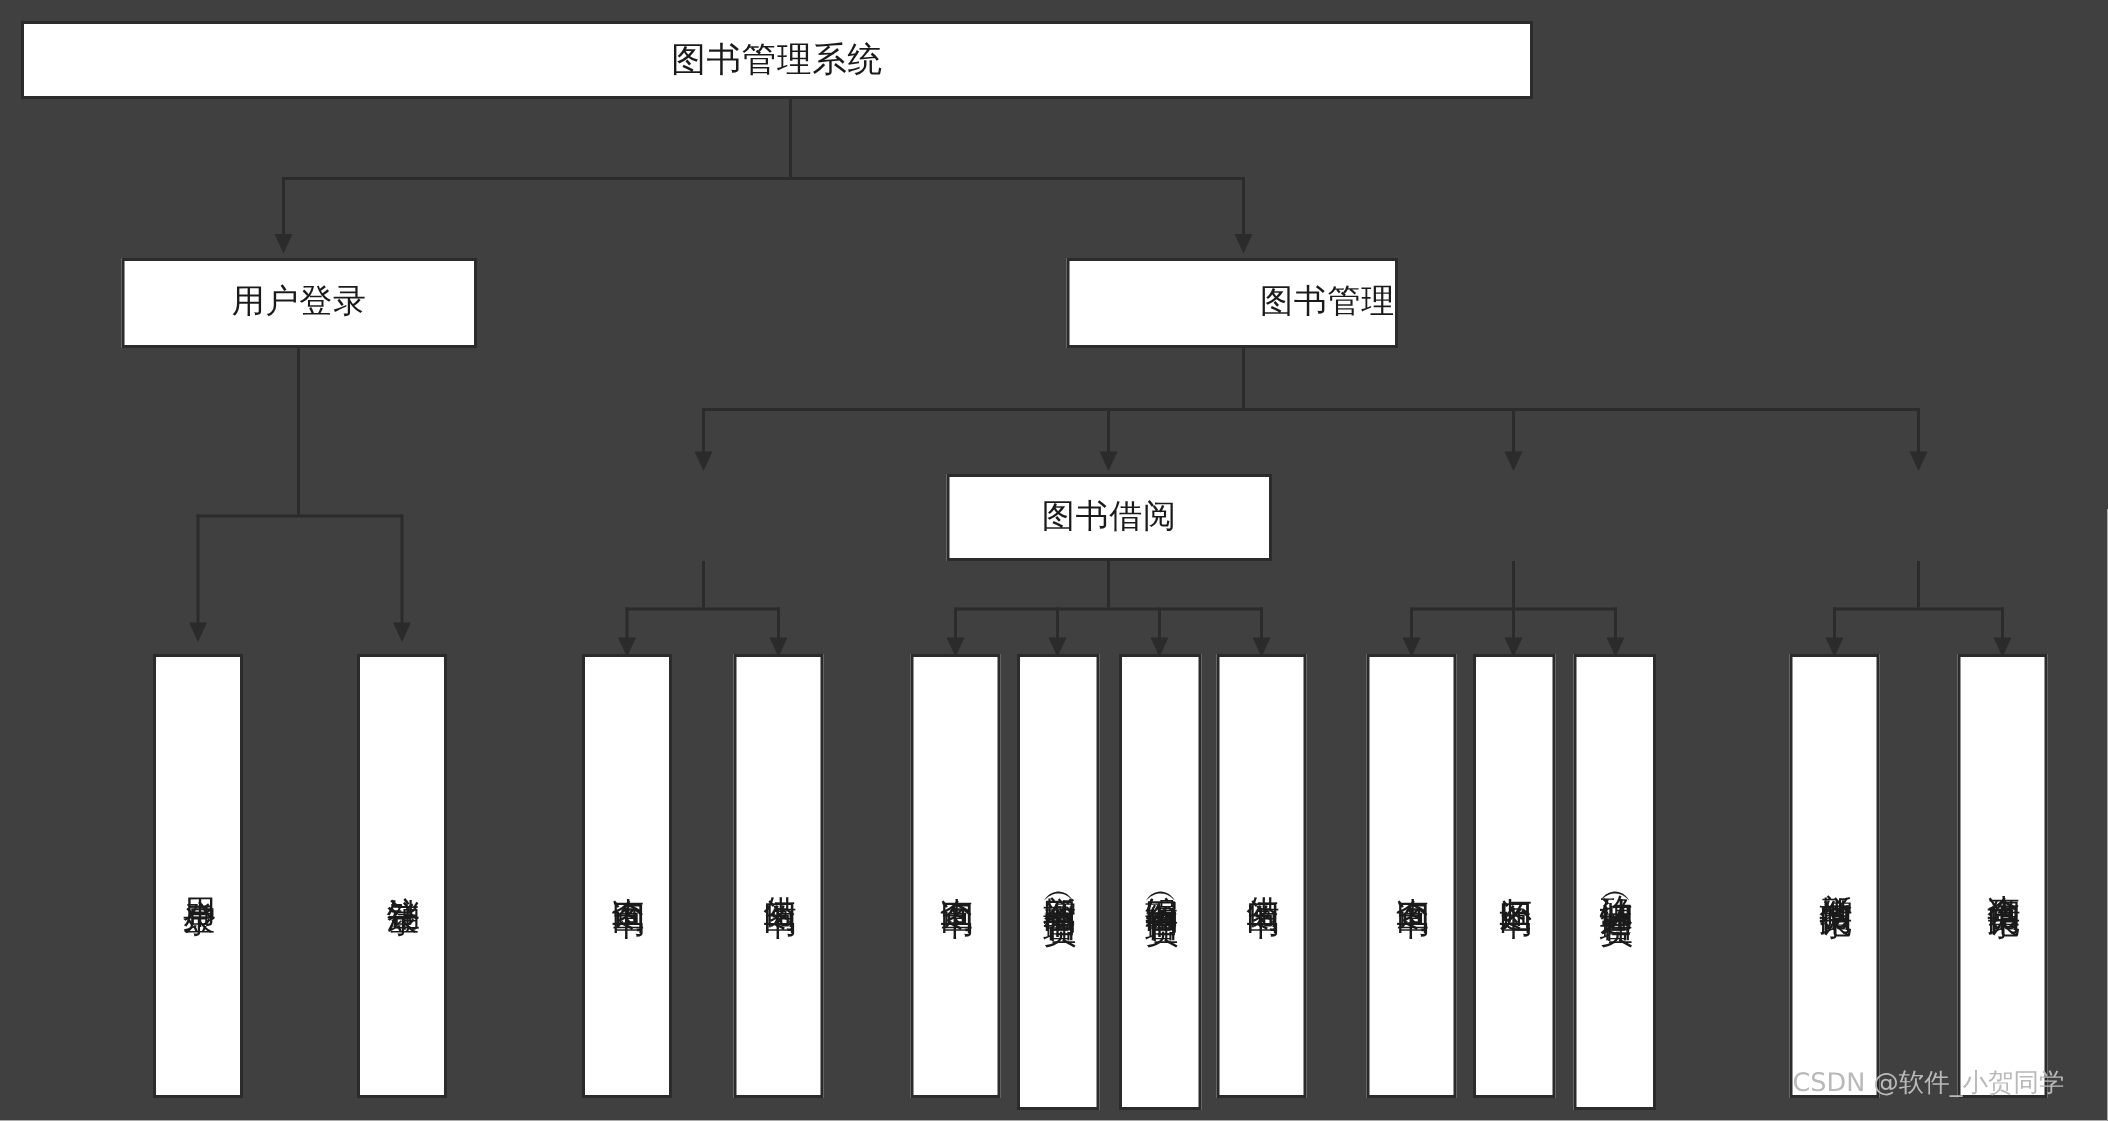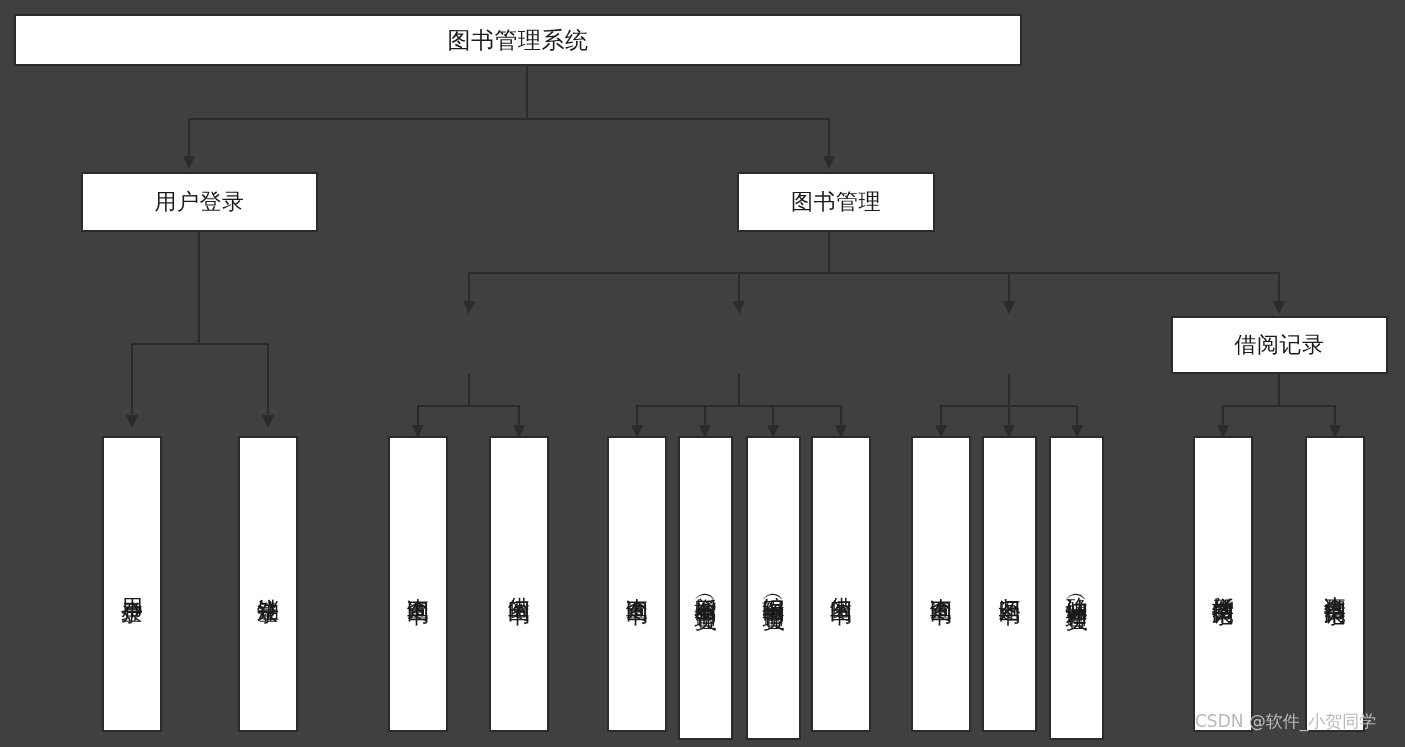--- a/index.html
+++ b/index.html
@@ -94,21 +94,21 @@
 
   <div class="vline" style="left:188px; top:118px; width:2px; height:39px;"></div>
   <div class="arrow" style="left:183px; top:156px;"></div>
   <div class="vline" style="left:828px; top:118px; width:2px; height:39px;"></div>
   <div class="arrow" style="left:823px; top:156px;"></div>
 
   <div class="node horiz" style="left:81px; top:172px; width:237px; height:60px;">
     <span class="label">用户登录</span>
   </div>
 
-  <div class="node horiz" style="left:737px; top:172px; width:198px; height:60px;">
+  <div class="node horiz" style="left:711px; top:172px; width:221px; height:60px;justify-content:flex-end;">
     <span class="label">图书管理</span>
   </div>
 
   <div class="vline" style="left:198px; top:232px; width:2px; height:111px;"></div>
   <div class="hline" style="left:131px; top:343px; width:137px; height:2px;"></div>
   <div class="vline" style="left:131px; top:343px; width:2px; height:73px;"></div>
   <div class="arrow" style="left:126px; top:415px;"></div>
   <div class="vline" style="left:267px; top:343px; width:2px; height:73px;"></div>
   <div class="arrow" style="left:262px; top:415px;"></div>
 
@@ -116,22 +116,22 @@
   <div class="hline" style="left:468px; top:272px; width:812px; height:2px;"></div>
   <div class="vline" style="left:468px; top:272px; width:2px; height:30px;"></div>
   <div class="arrow" style="left:463px; top:301px;"></div>
   <div class="vline" style="left:738px; top:272px; width:2px; height:30px;"></div>
   <div class="arrow" style="left:733px; top:301px;"></div>
   <div class="vline" style="left:1008px; top:272px; width:2px; height:30px;"></div>
   <div class="arrow" style="left:1003px; top:301px;"></div>
   <div class="vline" style="left:1278px; top:272px; width:2px; height:30px;"></div>
   <div class="arrow" style="left:1273px; top:301px;"></div>
 
-  <div class="node horiz" style="left:1171px; top:316px; width:217px; height:58px;">
-    <span class="label">借阅记录</span>
+  <div class="node horiz" style="left:631px; top:316px; width:217px; height:58px;">
+    <span class="label">图书借阅</span>
   </div>
 
   <div class="vline" style="left:468px; top:374px; width:2px; height:31px;"></div>
   <div class="hline" style="left:417px; top:405px; width:103px; height:2px;"></div>
   <div class="vline" style="left:417px; top:405px; width:2px; height:22px;"></div>
   <div class="arrow" style="left:412px; top:425px;"></div>
   <div class="vline" style="left:518px; top:405px; width:2px; height:22px;"></div>
   <div class="arrow" style="left:513px; top:425px;"></div>
 
   <div class="vline" style="left:738px; top:374px; width:2px; height:31px;"></div>

